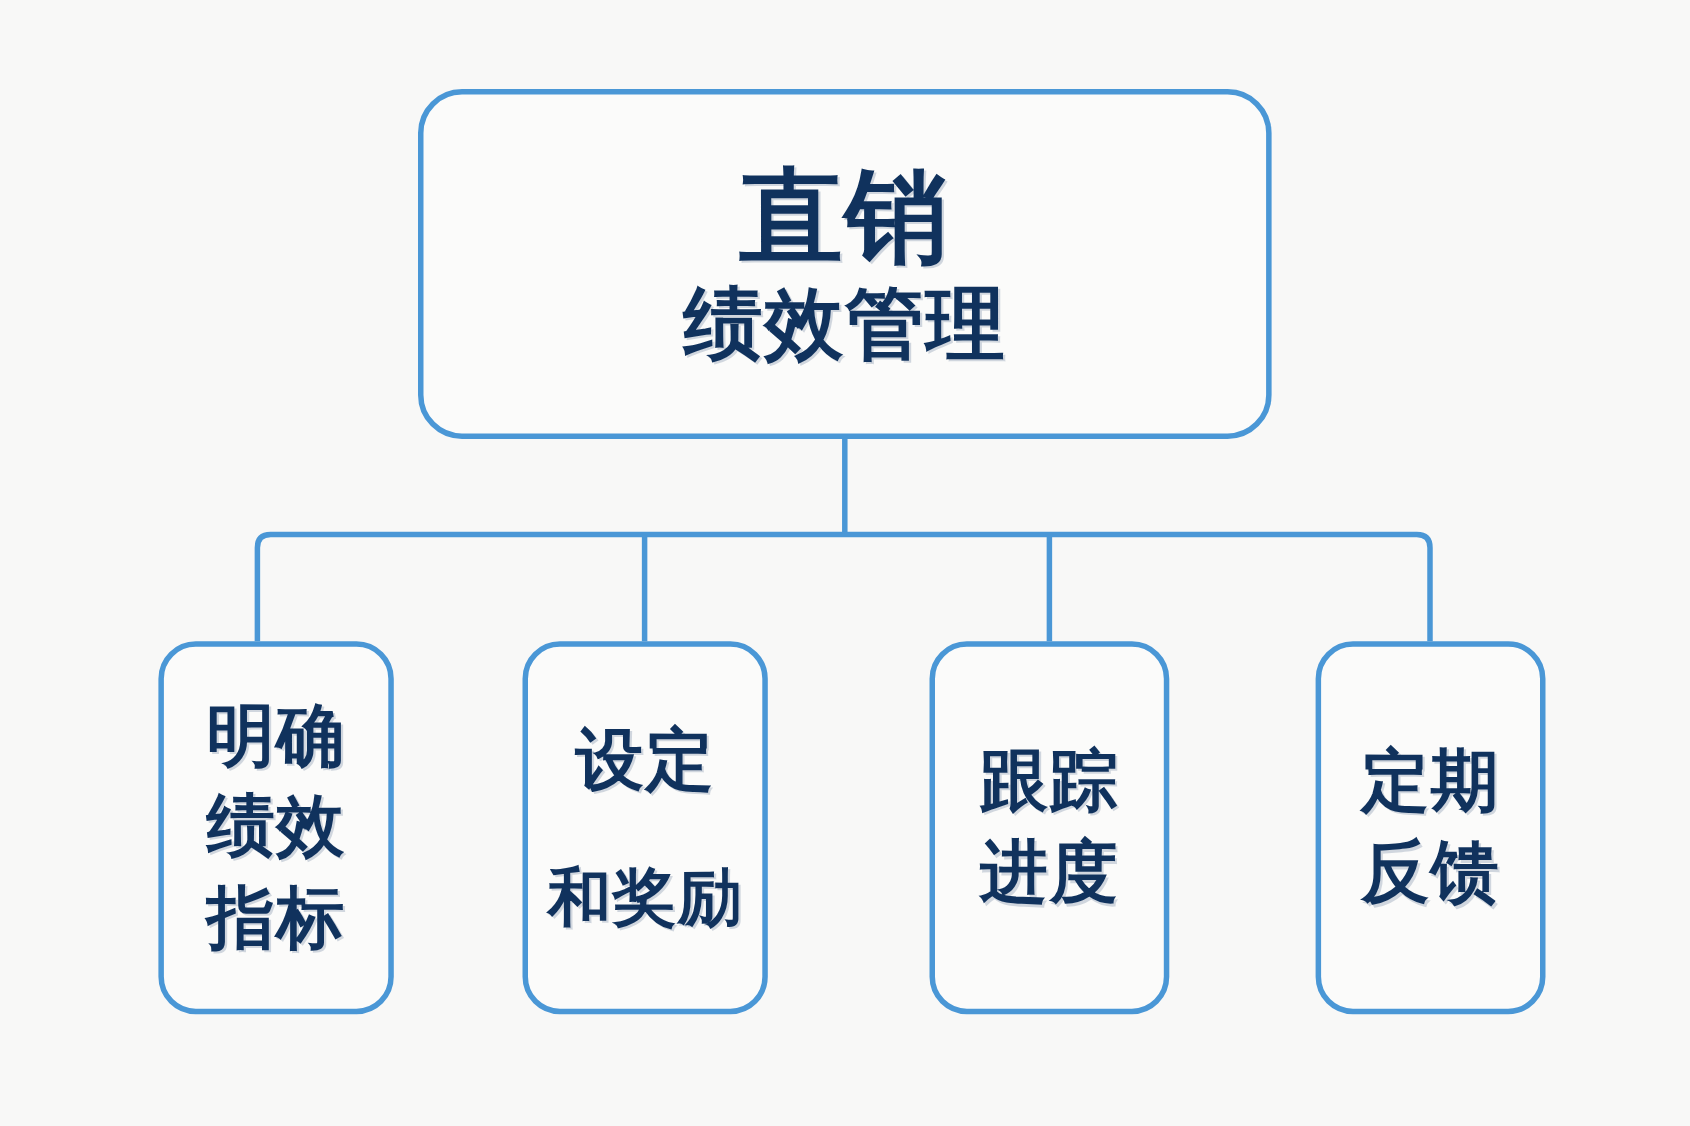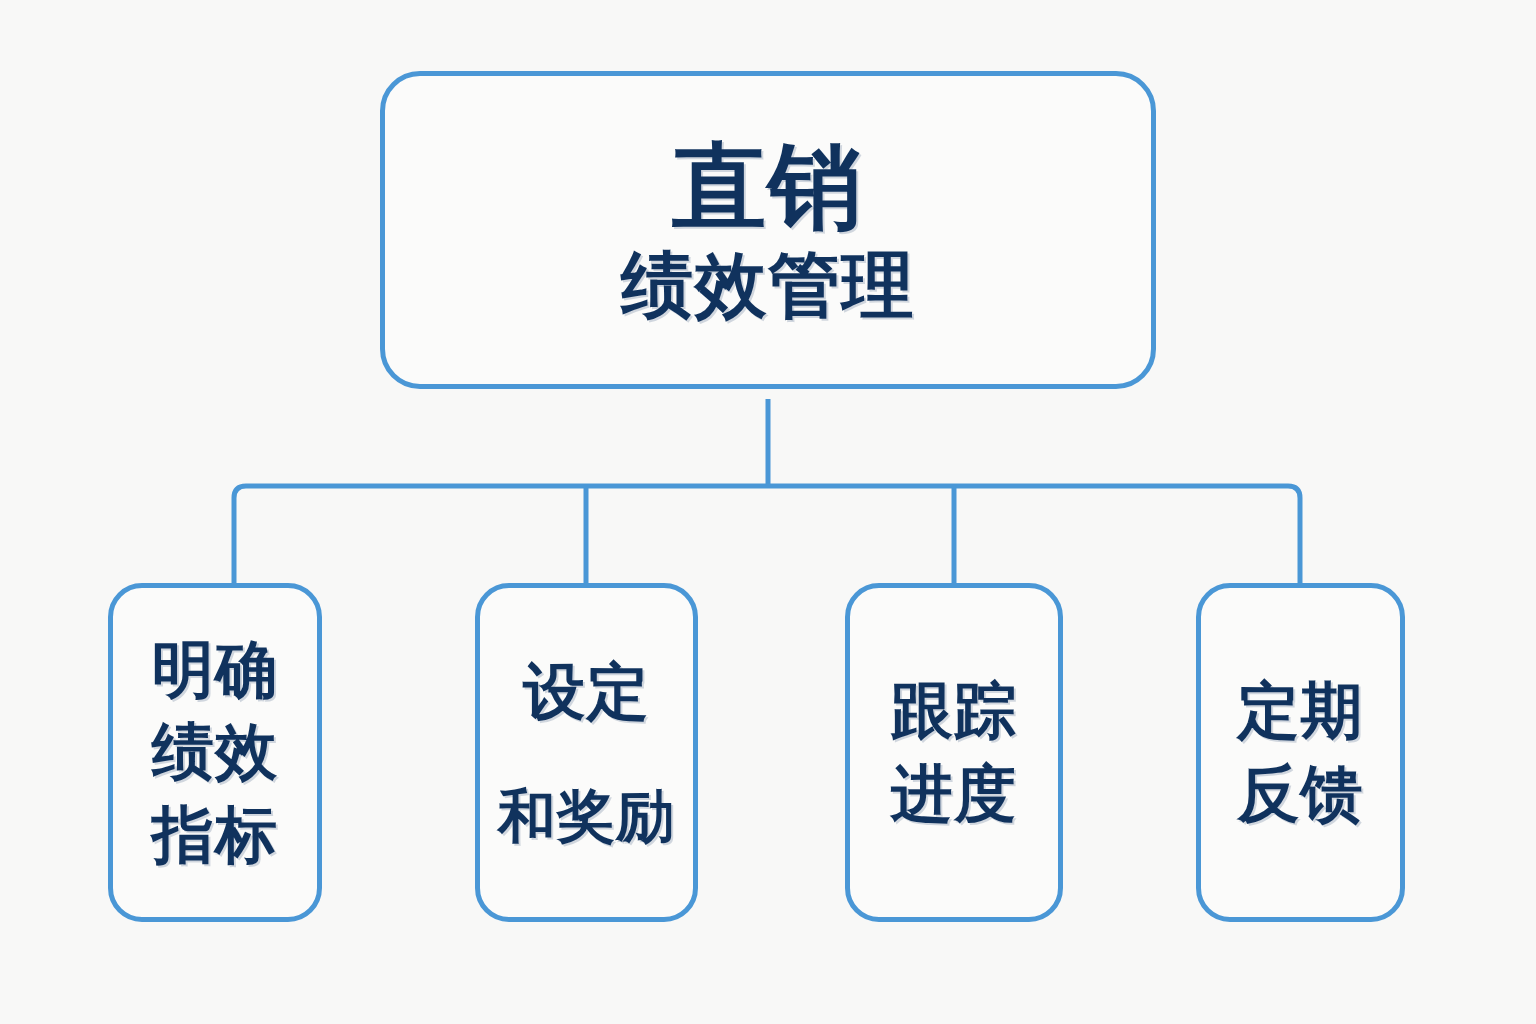--- a/index.html
+++ b/index.html
@@ -39,35 +39,35 @@
     display: flex;
     flex-direction: column;
     align-items: center;
     justify-content: center;
     color: #10325d;
     text-align: center;
   }
 
   .node-root {
     left: 380px;
-    top: 71px;
+    top: 81px;
     width: 776px;
     height: 318px;
     border-radius: 40px;
     border-width: 5px;
   }
 
   .node-child {
     border-radius: 34px;
     border-width: 5px;
     top: 583px;
     height: 339px;
   }
 
-  .node-child.pos-0 { left: 108px; width: 214px; }
+  .node-child.pos-0 { left: 144px; width: 214px; }
   .node-child.pos-1 { left: 475px; width: 223px; gap: 44px; }
   .node-child.pos-2 { left: 845px; width: 218px; }
   .node-child.pos-3 { left: 1196px; width: 209px; }
 
   .node-label {
     display: block;
     font-weight: 700;
     letter-spacing: 0.02em;
     text-shadow: 2px 2px 0 rgba(16, 50, 93, 0.18);
     white-space: nowrap;

